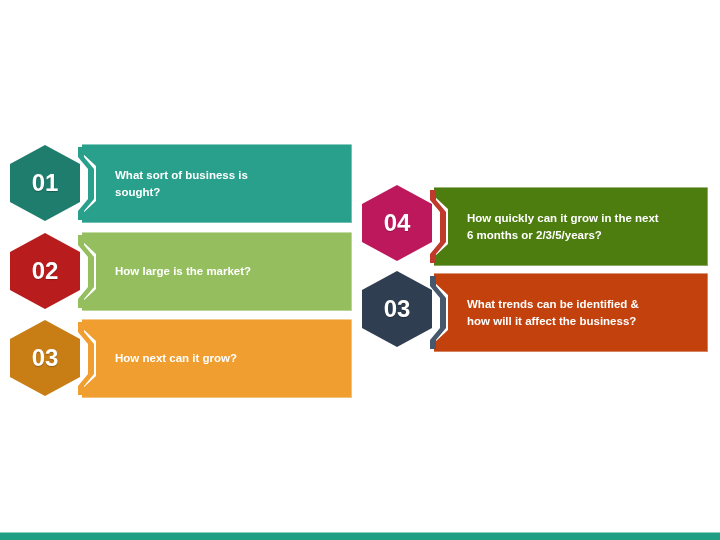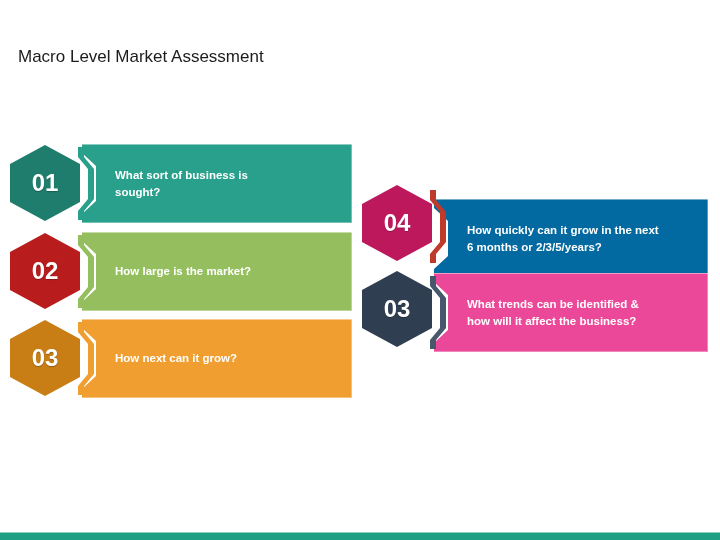--- a/index.html
+++ b/index.html
@@ -66,21 +66,20 @@
   .footer-bar{
     position:absolute;left:0;bottom:0;width:720px;height:8px;
     box-shadow:inset 0 1px 0 rgba(255,255,255,.5);
   }
 </style>
 </head>
 <body>
 
 <div class="slide">
 
-  <div class="subtitle">Macro Level Market Assessment</div>
 
   <div class="unit u1">
     <div class="card" style="background: rgb(41, 160, 139); align-items: center;">
       <div class="card-text">What sort of business is
 sought?</div>
     </div>
     <div class="bracket" style="background: rgb(41, 160, 139);"></div>
     <div class="hex" style="background: rgb(30, 125, 109);">
       <span class="hex-number">01</span>
     </div>
@@ -100,32 +99,32 @@
     <div class="card" style="background: rgb(240, 158, 48);">
       <div class="card-text">How next can it grow?</div>
     </div>
     <div class="bracket" style="background: rgb(240, 158, 48);"></div>
     <div class="hex" style="background: rgb(200, 125, 21);">
       <span class="hex-number">03</span>
     </div>
   </div>
 
   <div class="unit u4">
-    <div class="card wide" style="background: #0369a1; margin-top: 12px;">
+    <div class="card wide" style="background: #4d7c0f;">
       <div class="card-text">How quickly can it grow in the next
 6 months or 2/3/5/years?</div>
     </div>
     <div class="bracket" style="background: rgb(192, 58, 43);"></div>
     <div class="hex" style="background: #be185d;">
       <span class="hex-number">04</span>
     </div>
   </div>
 
   <div class="unit u5">
-    <div class="card wide" style="background: #ec4899;">
+    <div class="card wide" style="background: #c2410c;">
       <div class="card-text">What trends can be identified &amp;
 how will it affect the business?</div>
     </div>
     <div class="bracket" style="background: rgb(71, 88, 109);"></div>
     <div class="hex" style="background: rgb(47, 62, 81);">
       <span class="hex-number">03</span>
     </div>
   </div>
 
   <div class="footer-bar" style="background: rgb(31, 158, 132);"></div>

